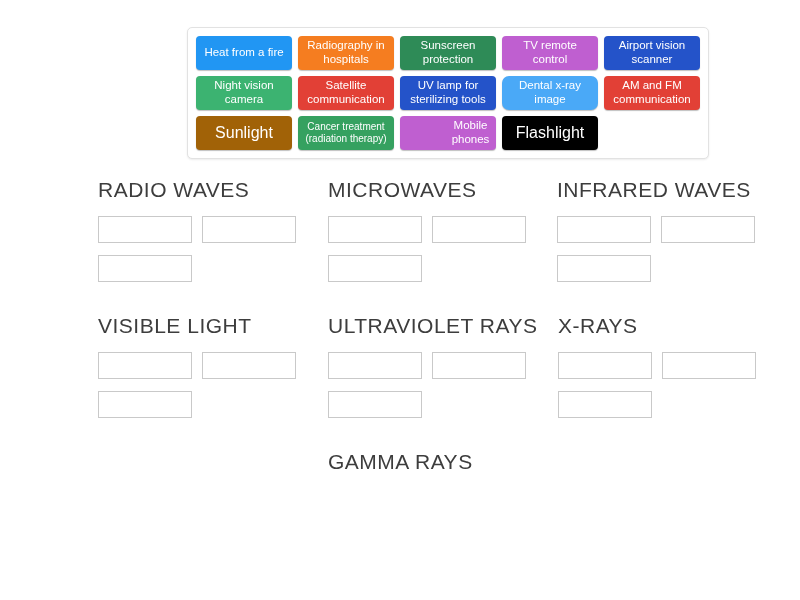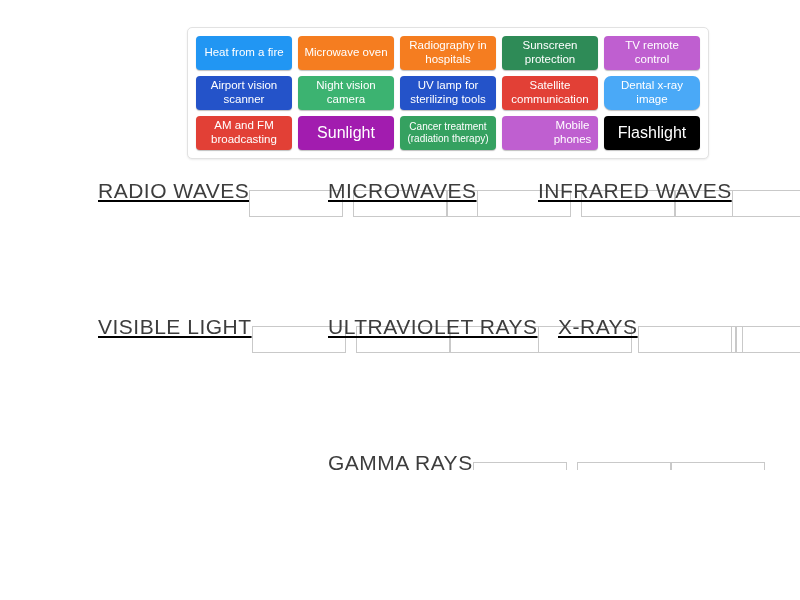--- a/index.html
+++ b/index.html
@@ -48,23 +48,22 @@
     user-select: none;
   }
   .tile--lg { font-size: 16px; }
   .tile--sm { font-size: 10px; }
 
   
   .group {
     position: absolute;
     width: 240px;
     display: flex;
-    flex-direction: row;
-    align-items: flex-end;
-    text-decoration: underline;
+    flex-direction: column;
+    align-items: flex-start;
   }
   .group-title {
     margin: 0 0 14px 0;
     font-size: 21px;
     font-weight: 400;
     color: #3d3d3d;
     letter-spacing: 0.5px;
     white-space: nowrap;
     text-align: center;
   }
@@ -82,33 +81,32 @@
     box-sizing: border-box;
   }
 </style>
 </head>
 <body>
 
 <div class="stage">
 
   <div class="tray">
     <div class="tile" style="background-color: rgb(33, 150, 243);">Heat from a fire</div>
-    <div class="tile" style="background-color: rgb(245, 125, 32);">Microwave oven</div>
     <div class="tile" style="background-color: rgb(245, 125, 32);">Radiography in hospitals</div>
     <div class="tile" style="background-color: rgb(46, 139, 87);">Sunscreen protection</div>
     <div class="tile" style="background-color: rgb(191, 95, 208);">TV remote control</div>
 
     <div class="tile" style="background-color: rgb(36, 83, 201);">Airport vision scanner</div>
     <div class="tile" style="background-color: rgb(60, 179, 113);">Night vision camera</div>
+    <div class="tile" style="background-color: rgb(226, 64, 54);">Satellite communication</div>
     <div class="tile" style="background-color: rgb(36, 83, 201);">UV lamp for sterilizing tools</div>
-    <div class="tile" style="background-color: rgb(226, 64, 54);">Satellite communication</div>
     <div class="tile" style="background-color: rgb(74, 169, 247); border-radius: 7px;">Dental x-ray image</div>
 
-    <div class="tile" style="background-color: rgb(226, 64, 54);">AM and FM broadcasting</div>
-    <div class="tile tile--lg" style="background-color: #a21caf;">Sunlight</div>
+    <div class="tile" style="background-color: rgb(226, 64, 54);">AM and FM communication</div>
+    <div class="tile tile--lg" style="background-color: #a16207;">Sunlight</div>
     <div class="tile tile--sm" style="background-color: rgb(53, 161, 96);">Cancer treatment (radiation therapy)</div>
     <div class="tile" style="background-color: rgb(191, 95, 208); padding-left: 48px;">Mobile phones</div>
     <div class="tile tile--lg" style="background-color: #000000;">Flashlight</div>
   </div>
 
   <section class="group" style="left:50px; top:178px;">
     <h2 class="group-title">RADIO WAVES</h2>
     <div class="slot-row">
       <div class="slot"></div>
       <div class="slot"></div>
@@ -122,21 +120,21 @@
     <h2 class="group-title">MICROWAVES</h2>
     <div class="slot-row">
       <div class="slot"></div>
       <div class="slot"></div>
     </div>
     <div class="slot-row">
       <div class="slot"></div>
     </div>
   </section>
 
-  <section class="group" style="left:490px; top:178px;">
+  <section class="group" style="left:509px; top:178px;">
     <h2 class="group-title">INFRARED WAVES</h2>
     <div class="slot-row">
       <div class="slot"></div>
       <div class="slot"></div>
     </div>
     <div class="slot-row">
       <div class="slot"></div>
     </div>
   </section>
 

